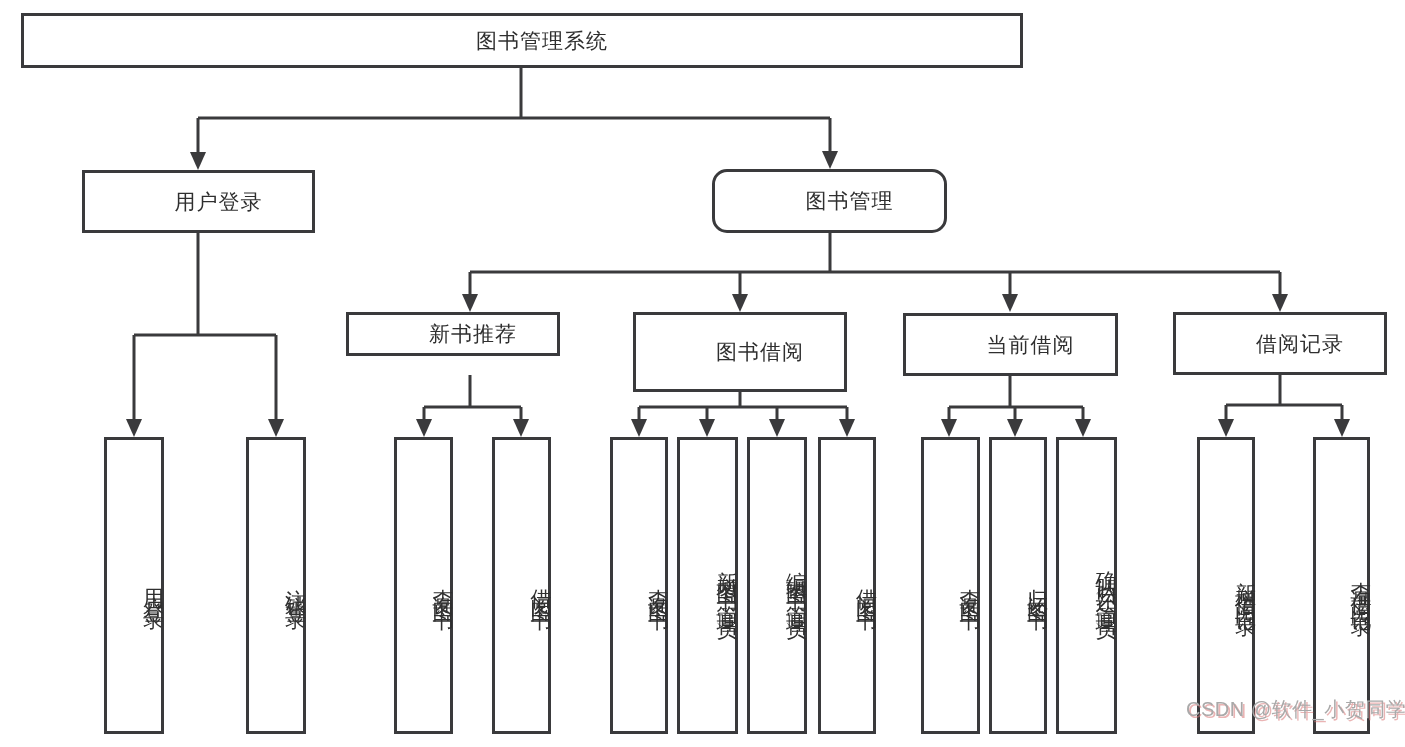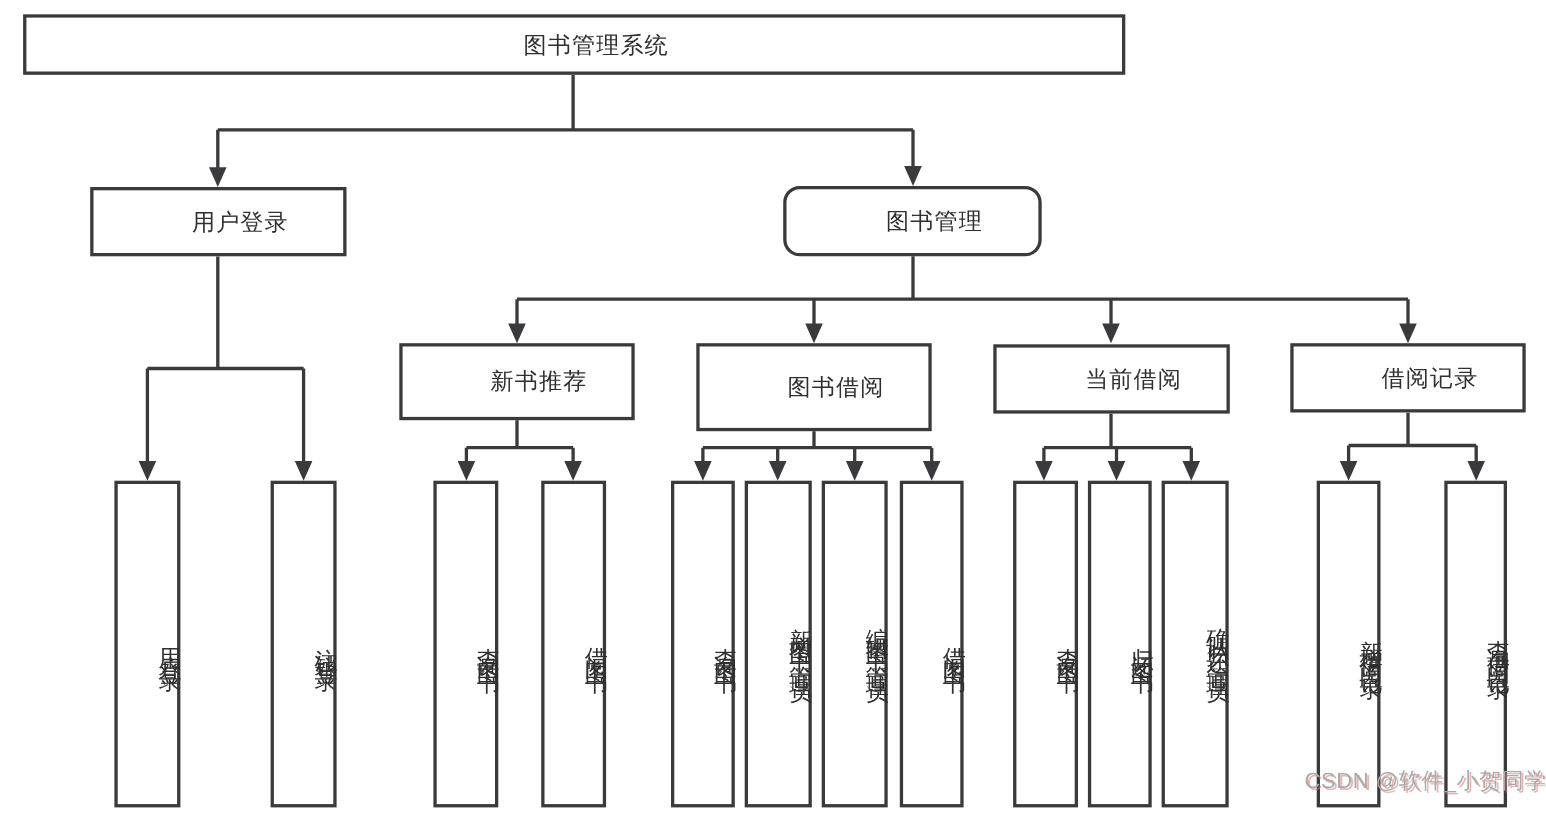--- a/index.html
+++ b/index.html
@@ -16,21 +16,21 @@
   .leaf span{
     writing-mode:vertical-rl;text-orientation:mixed;letter-spacing:7px;
     line-height:1;display:block;max-height:285px;
   }
   
   #b-root  {left:21px;  top:13px;  width:1002px;height:55px;}
   
   #b-login {left:82px;  top:170px; width:233px; height:63px;}
   #b-mgmt  {left:712px; top:169px; width:235px; height:64px;border-radius:15px;}
   
-  #b-nb    {left:363px; top:312px; width:214px; height:70px;}
+  #b-nb    {left:346px; top:312px; width:214px; height:44px;}
   #b-bb    {left:633px; top:312px; width:214px; height:80px;}
   #b-cb    {left:903px; top:313px; width:215px; height:63px;}
   #b-br    {left:1173px;top:312px; width:214px; height:63px;}
   
   .leaf{top:437px;height:297px;}
   #b-l1 {left:104px; width:60px;}
   #b-l2 {left:246px; width:60px;}
   #b-l3 {left:394px; width:59px;}
   #b-l4 {left:492px; width:59px;}
   #b-l5 {left:610px; width:58px;}

